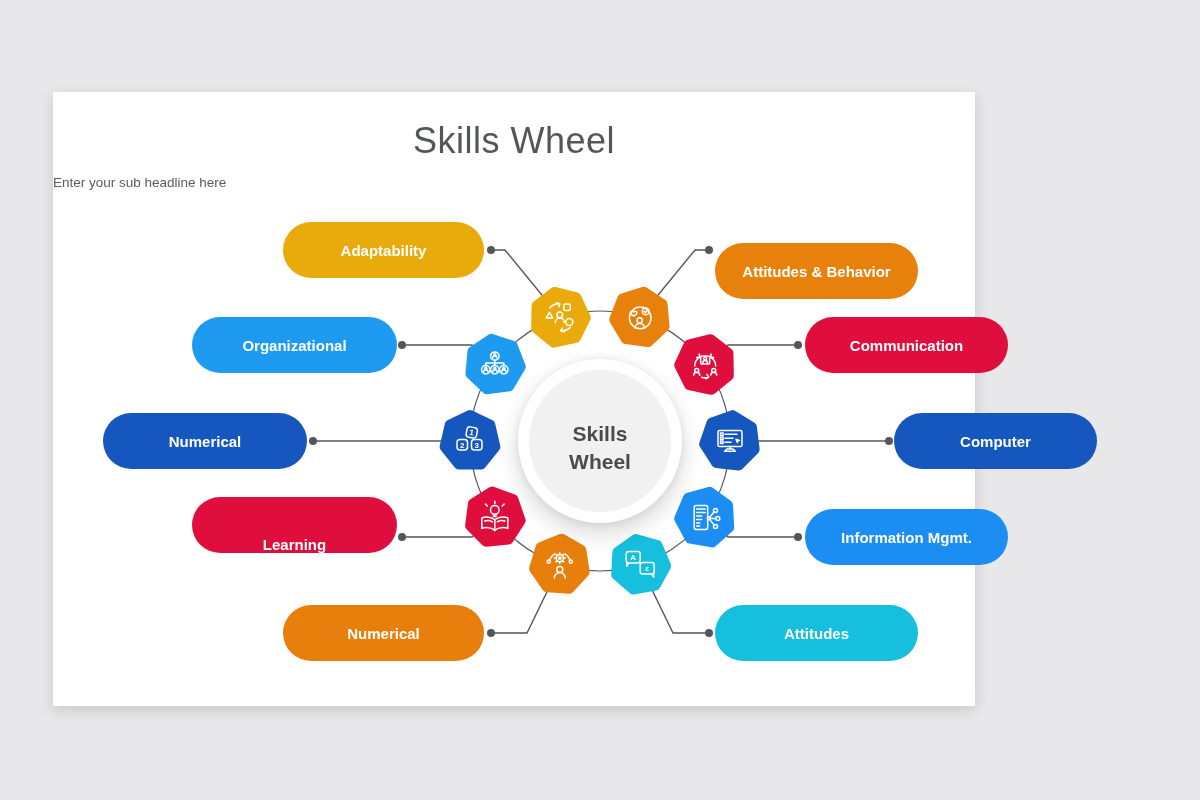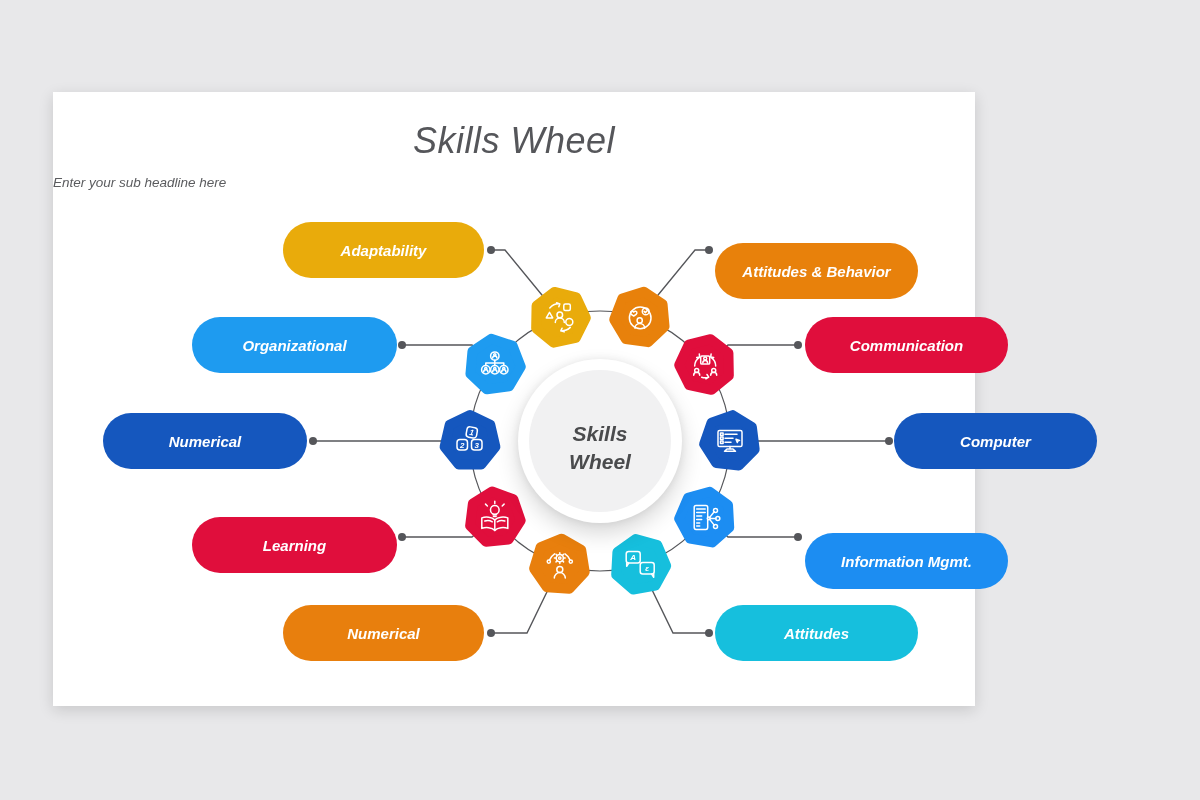--- a/index.html
+++ b/index.html
@@ -7,47 +7,46 @@
   body {
     background: var(--bg, #E8E8EA);
     font-family: "Liberation Sans", sans-serif;
     position: relative;
     overflow: hidden;
   }
   .slide {
     position:absolute; left:53px; top:92px; width:922px; height:614px;
     background: var(--slidebg, #FFFFFF);
     box-shadow: 0 4px 14px rgba(0,0,0,0.14);
-    font-style: italic;
   }
   .title {
     position:absolute; left:0; top:28px; width:100%;
     text-align:center; font-size:36px; font-weight:400;
     color:#55565A; letter-spacing:0.5px;
   }
   .subtitle {
     position:absolute; left:0; top:83px; width:100%;
     text-align:left; font-size:13.5px; color:#5A5B5E;
   }
   .pill {
     position:absolute; height:56px; border-radius:28px;
     background: var(--c);
     display:flex; align-items:center; justify-content:center;
     color:#fff; font-size:15px; font-weight:700;
     z-index:3;
   }
   .p0 { left:230px; top:130px; width:201px; }
   .p1 { left:139px; top:225px; width:205px; }
   .p2 { left:50px;  top:321px; width:204px; }
-  .p3 { left:139px; top:425px; width:205px; }
+  .p3 { left:139px; top:405px; width:205px;align-items:flex-end; }
   .p4 { left:230px; top:513px; width:201px; }
   .p5 { left:662px; top:130px; width:203px;margin-top:21px; }
   .p6 { left:752px; top:225px; width:203px; }
   .p7 { left:841px; top:321px; width:203px; }
-  .p8 { left:752px; top:417px; width:203px;margin-top:24px; }
+  .p8 { left:752px; top:417px; width:203px; }
   .p9 { left:662px; top:513px; width:203px; }
   .wheel-svg { position:absolute; left:0; top:0; width:1094px; height:614px; z-index:2; }
   .conn { fill:none; stroke: var(--line, #55565A); stroke-width:1.4px; }
   .dot  { fill: var(--line, #55565A); stroke:none; }
   .ring { fill:none; stroke: var(--line, #55565A); stroke-width:1.2px; }
   .hex  { fill: var(--c); stroke: var(--c); stroke-width:10px; stroke-linejoin:round; }
   .ic   { stroke:#fff; fill:none; stroke-width:1.5px; stroke-linecap:round; stroke-linejoin:round; }
   .itxt { fill:#fff; stroke:none; font-family:"Liberation Sans",sans-serif; font-weight:700; text-anchor:middle; }
   .center-outer {
     position:absolute; left:465px; top:267px; width:164px; height:164px;

